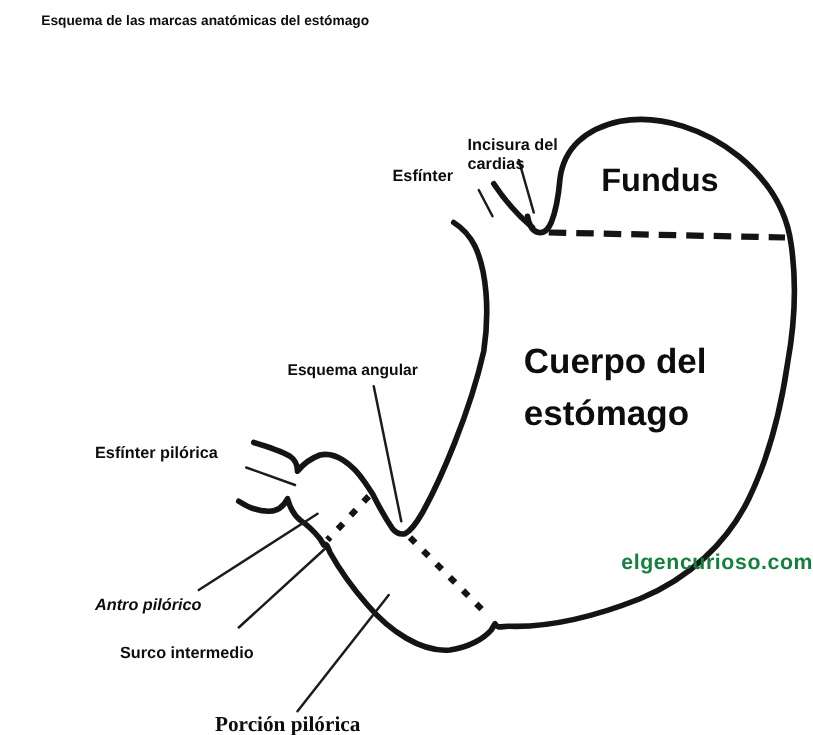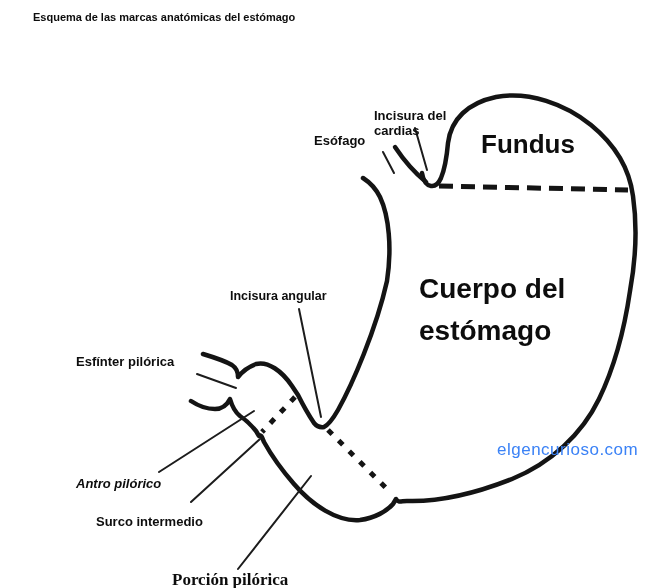--- a/index.html
+++ b/index.html
@@ -16,22 +16,22 @@
   .incisura-cardias{left:374px;top:85px;font-size:13px;width:82px;margin-top:24px;}
   .esofago{left:314px;top:134px;font-size:13px;white-space:nowrap;}
   .fundus{left:481px;top:130px;font-size:26px;white-space:nowrap;}
   .cuerpo{left:419px;top:268px;font-size:28px;width:178px;line-height:1.5;}
   .incisura-angular{left:230px;top:289px;font-size:12.5px;white-space:nowrap;}
   .esfinter{left:76px;top:355px;font-size:13px;white-space:nowrap;}
   .antro{left:76px;top:477px;font-size:13px;white-space:nowrap;font-style:italic;}
   .surco{left:96px;top:515px;font-size:13px;white-space:nowrap;}
   .porcion{left:172px;top:570px;font-size:17px;white-space:nowrap;font-family:Liberation Serif, serif;}
   .watermark{
-    position:absolute;left:497px;top:440px;font-size:17px;font-weight:normal;
-    color:#3b82f6;white-space:nowrap;letter-spacing:0.5px;
+    position:absolute;left:497px;top:440px;font-size:17px;font-weight:bold;
+    color:#15803d;white-space:nowrap;letter-spacing:0.5px;
   }
   .outline{fill:none;stroke:#141414;stroke-width:4.5;stroke-linecap:round;stroke-linejoin:round;}
   .dashline{fill:none;stroke:#141414;stroke-width:5;stroke-linecap:butt;}
   .leader{fill:none;stroke:#1c1c1c;stroke-width:2;stroke-linecap:round;}
 </style>
 </head>
 <body>
 
 <div id="canvas">
 
@@ -87,27 +87,27 @@
     <path class="leader" d="M 197,374 L 236,388"></path>
     <path class="leader" d="M 159,472 L 254,411"></path>
     <path class="leader" d="M 191,502 L 260,439"></path>
     <path class="leader" d="M 238,569 L 311,476"></path>
   </svg>
 
   <div class="lbl title">Esquema de las marcas anatómicas del estómago</div>
 
   <div class="lbl incisura-cardias">Incisura del cardias</div>
 
-  <div class="lbl esofago">Esófago</div>
+  <div class="lbl esofago">Esfínter</div>
 
   <div class="lbl cuerpo">Cuerpo del estómago</div>
 
   <div class="lbl fundus">Fundus</div>
 
-  <div class="lbl incisura-angular">Incisura angular</div>
+  <div class="lbl incisura-angular">Esquema angular</div>
 
   <div class="lbl esfinter">Esfínter pilórica</div>
 
   <div class="lbl antro">Antro pilórico</div>
 
   <div class="lbl surco">Surco intermedio</div>
 
   <div class="lbl porcion">Porción pilórica</div>
 
   <div class="watermark">elgencurioso.com</div>

